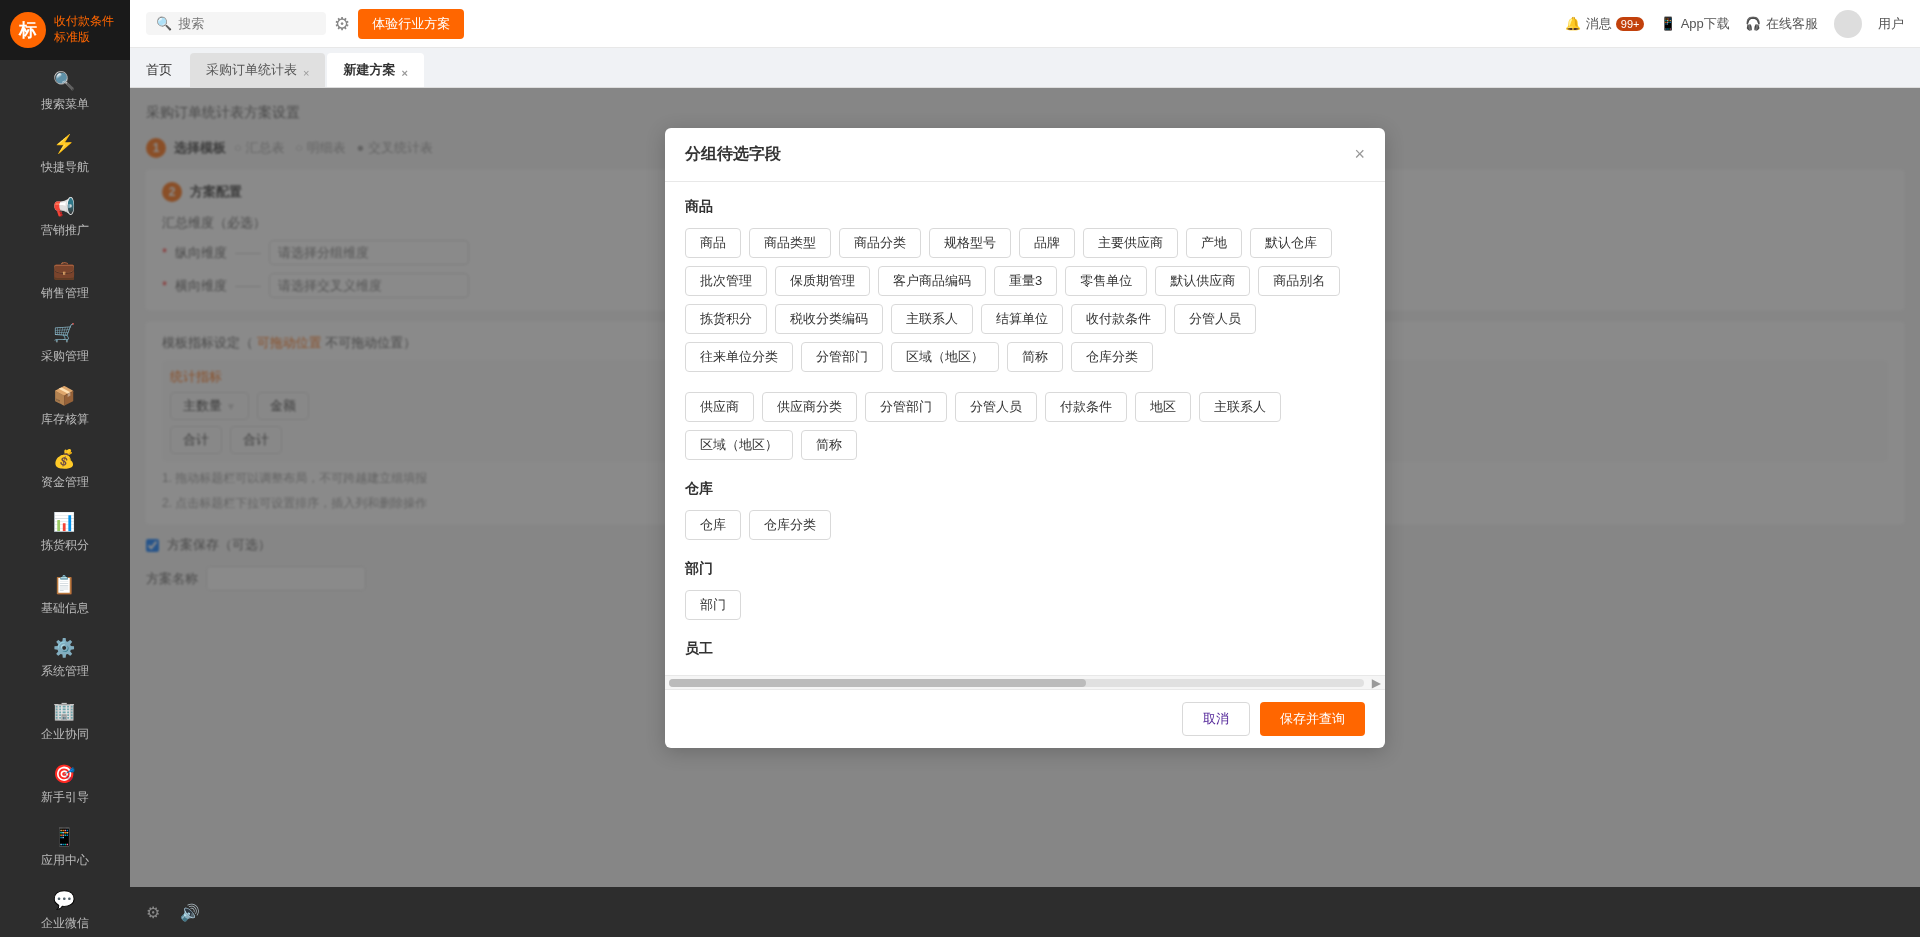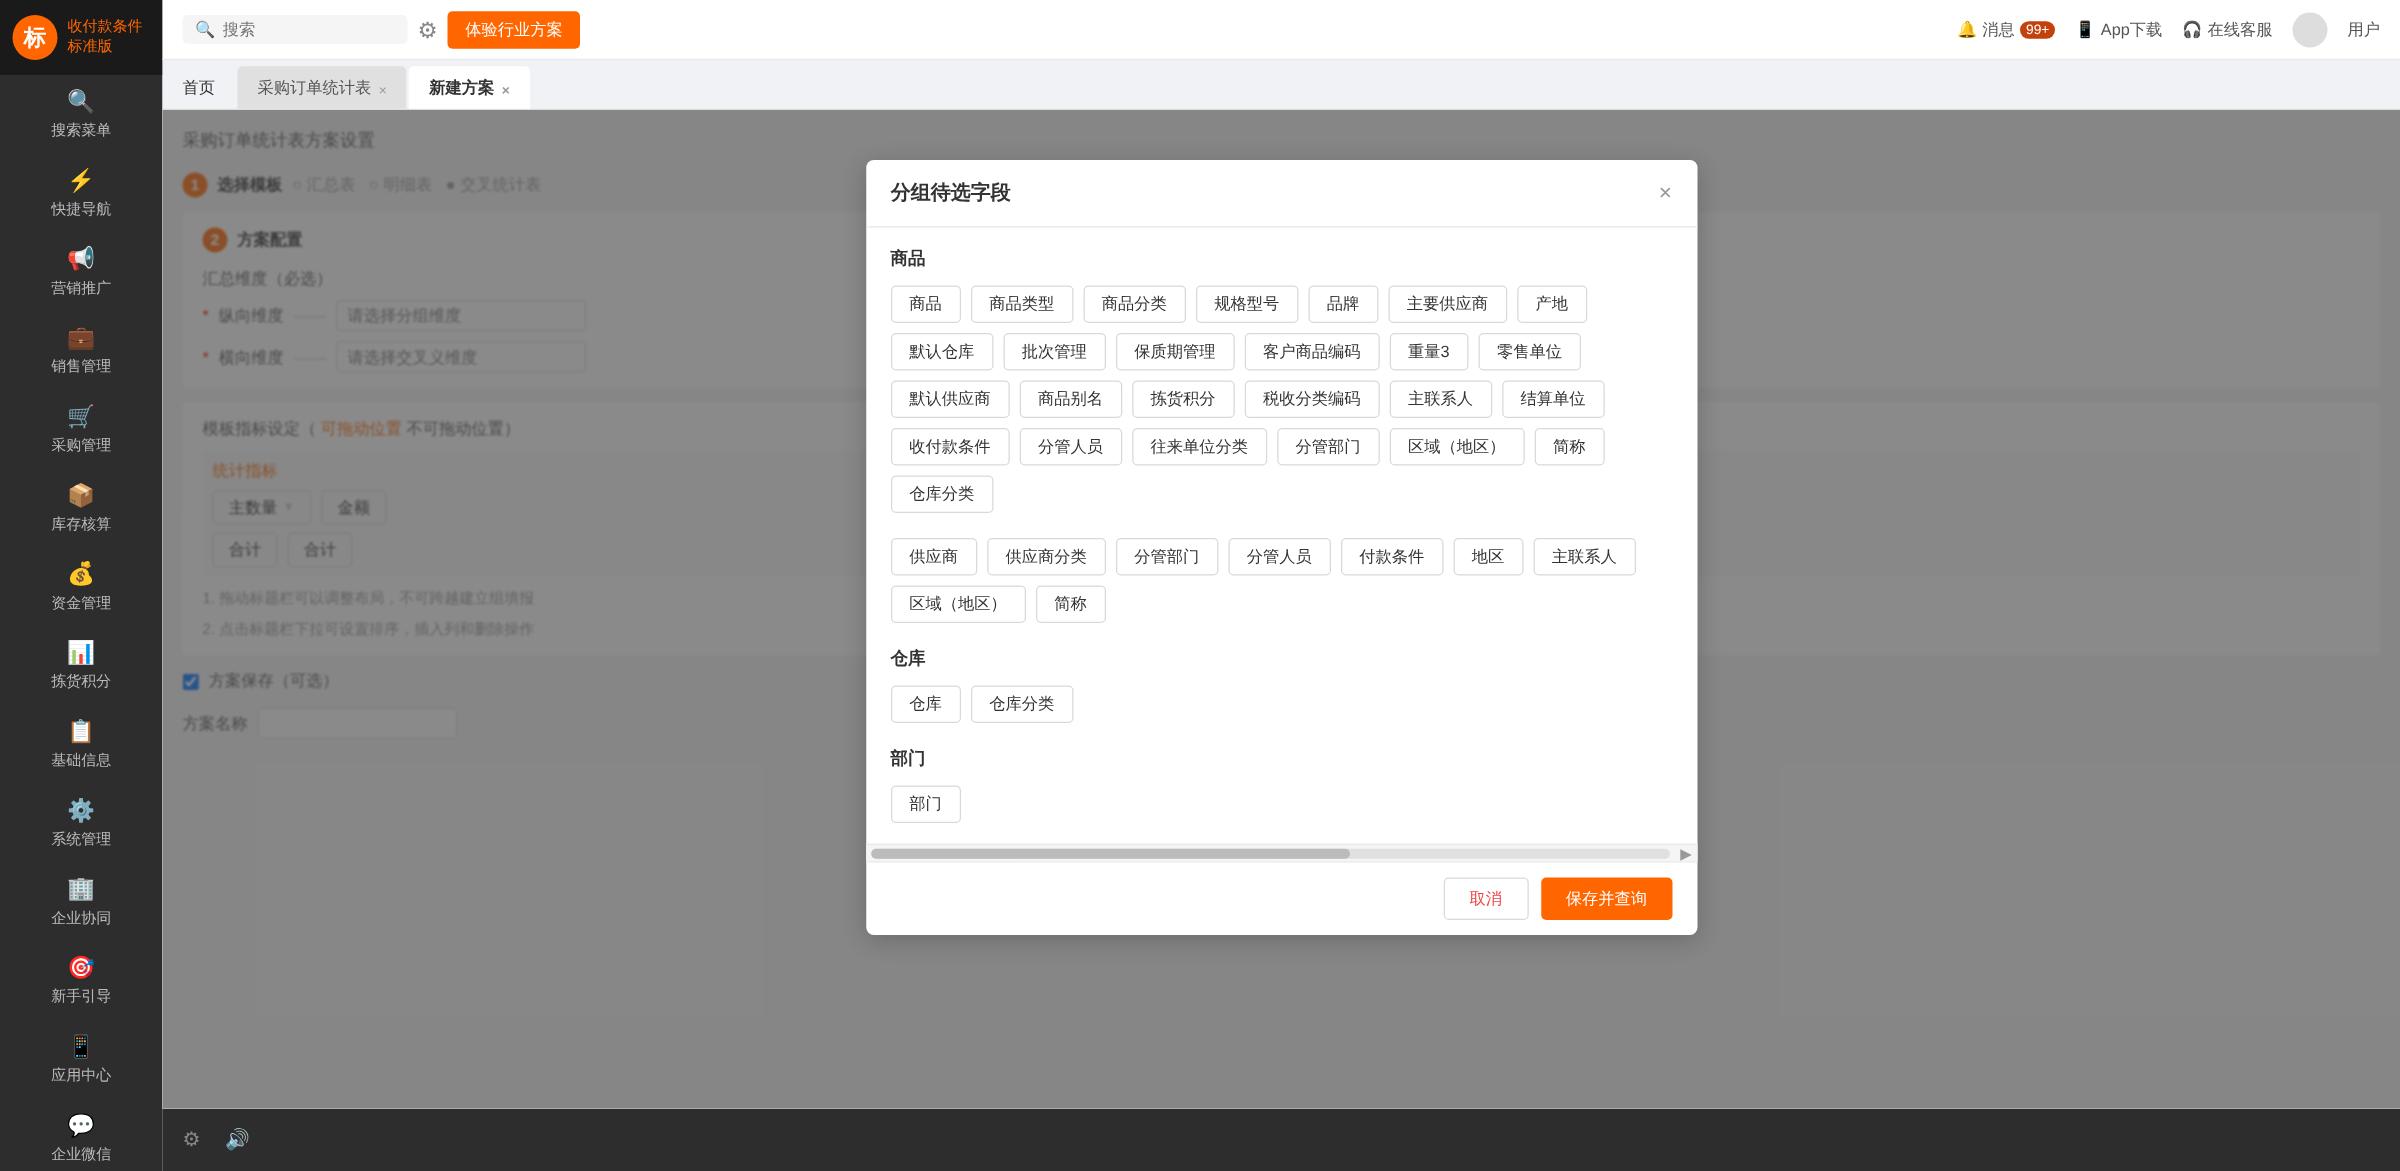--- a/index.html
+++ b/index.html
@@ -45,40 +45,40 @@
     .page-title { font-size: 14px; color: #555; margin-bottom: 16px; }
 
     
     .bg-form { filter: blur(1px); opacity: 0.7; }
     .section-header { display: flex; align-items: center; gap: 8px; margin-bottom: 12px; }
     .step-badge { width: 20px; height: 20px; background: #f60; color: white; border-radius: 50%; display: flex; align-items: center; justify-content: center; font-size: 12px; font-weight: bold; }
     .form-input { border: 1px solid #ddd; border-radius: 4px; padding: 4px 8px; color: #999; font-size: 13px; }
 
     
     .modal-overlay { position: absolute; top: 0; left: 0; right: 0; bottom: 0; background: rgba(0,0,0,0.45); display: flex; align-items: flex-start; justify-content: center; padding-top: 40px; z-index: 100; }
-    .modal { background: white; border-radius: 6px; width: 665px; max-height: 620px; display: flex; flex-direction: column; box-shadow: 0 4px 20px rgba(0,0,0,0.2); }
+    .modal { background: white; border-radius: 6px; width: 720px; max-height: 620px; display: flex; flex-direction: column; box-shadow: 0 4px 20px rgba(0,0,0,0.2); }
     .modal-header { padding: 16px 20px; border-bottom: 1px solid #e8e8e8; display: flex; align-items: center; justify-content: space-between; }
     .modal-title { font-size: 16px; font-weight: bold; color: #333; }
     .modal-close { cursor: pointer; color: #999; font-size: 18px; }
     .modal-body { flex: 1; overflow-y: auto; padding: 16px 20px; }
     .modal-footer { padding: 12px 20px; border-top: 1px solid #e8e8e8; display: flex; justify-content: flex-end; gap: 10px; }
 
     
     .field-group { margin-bottom: 20px; }
     .field-group-title { font-size: 14px; font-weight: bold; color: #333; margin-bottom: 12px; }
     .field-tags { display: flex; flex-wrap: wrap; gap: 8px; }
     .field-tag { border: 1px solid #d9d9d9; border-radius: 4px; padding: 5px 14px; font-size: 13px; color: #333; cursor: pointer; background: white; transition: all 0.2s; }
 
     
     .modal-body::-webkit-scrollbar { width: 6px; }
     .modal-body::-webkit-scrollbar-track { background: #f1f1f1; }
     .modal-body::-webkit-scrollbar-thumb { background: #ccc; border-radius: 3px; }
 
     
-    .btn-cancel { border: 1px solid #d9d9d9; background: white; border-radius: 4px; padding: 7px 20px; cursor: pointer; font-size: 13px; color: #ef4444; }
+    .btn-cancel { border: 1px solid #d9d9d9; background: white; border-radius: 4px; padding: 7px 20px; cursor: pointer; font-size: 13px; color: #4c1d95; }
     .btn-primary { background: #f60; color: white; border: none; border-radius: 4px; padding: 7px 20px; cursor: pointer; font-size: 13px; }
 
     
     .main-bottom { height: 50px; background: #2d2d2d; display: flex; align-items: center; justify-content: space-between; padding: 0 16px; }
     .main-bottom-icons { display: flex; gap: 20px; }
     .bottom-icon { color: #888; cursor: pointer; font-size: 16px; }
 
     
     .hint-text { font-size: 12px; color: #999; margin-top: 8px; }
   </style>

